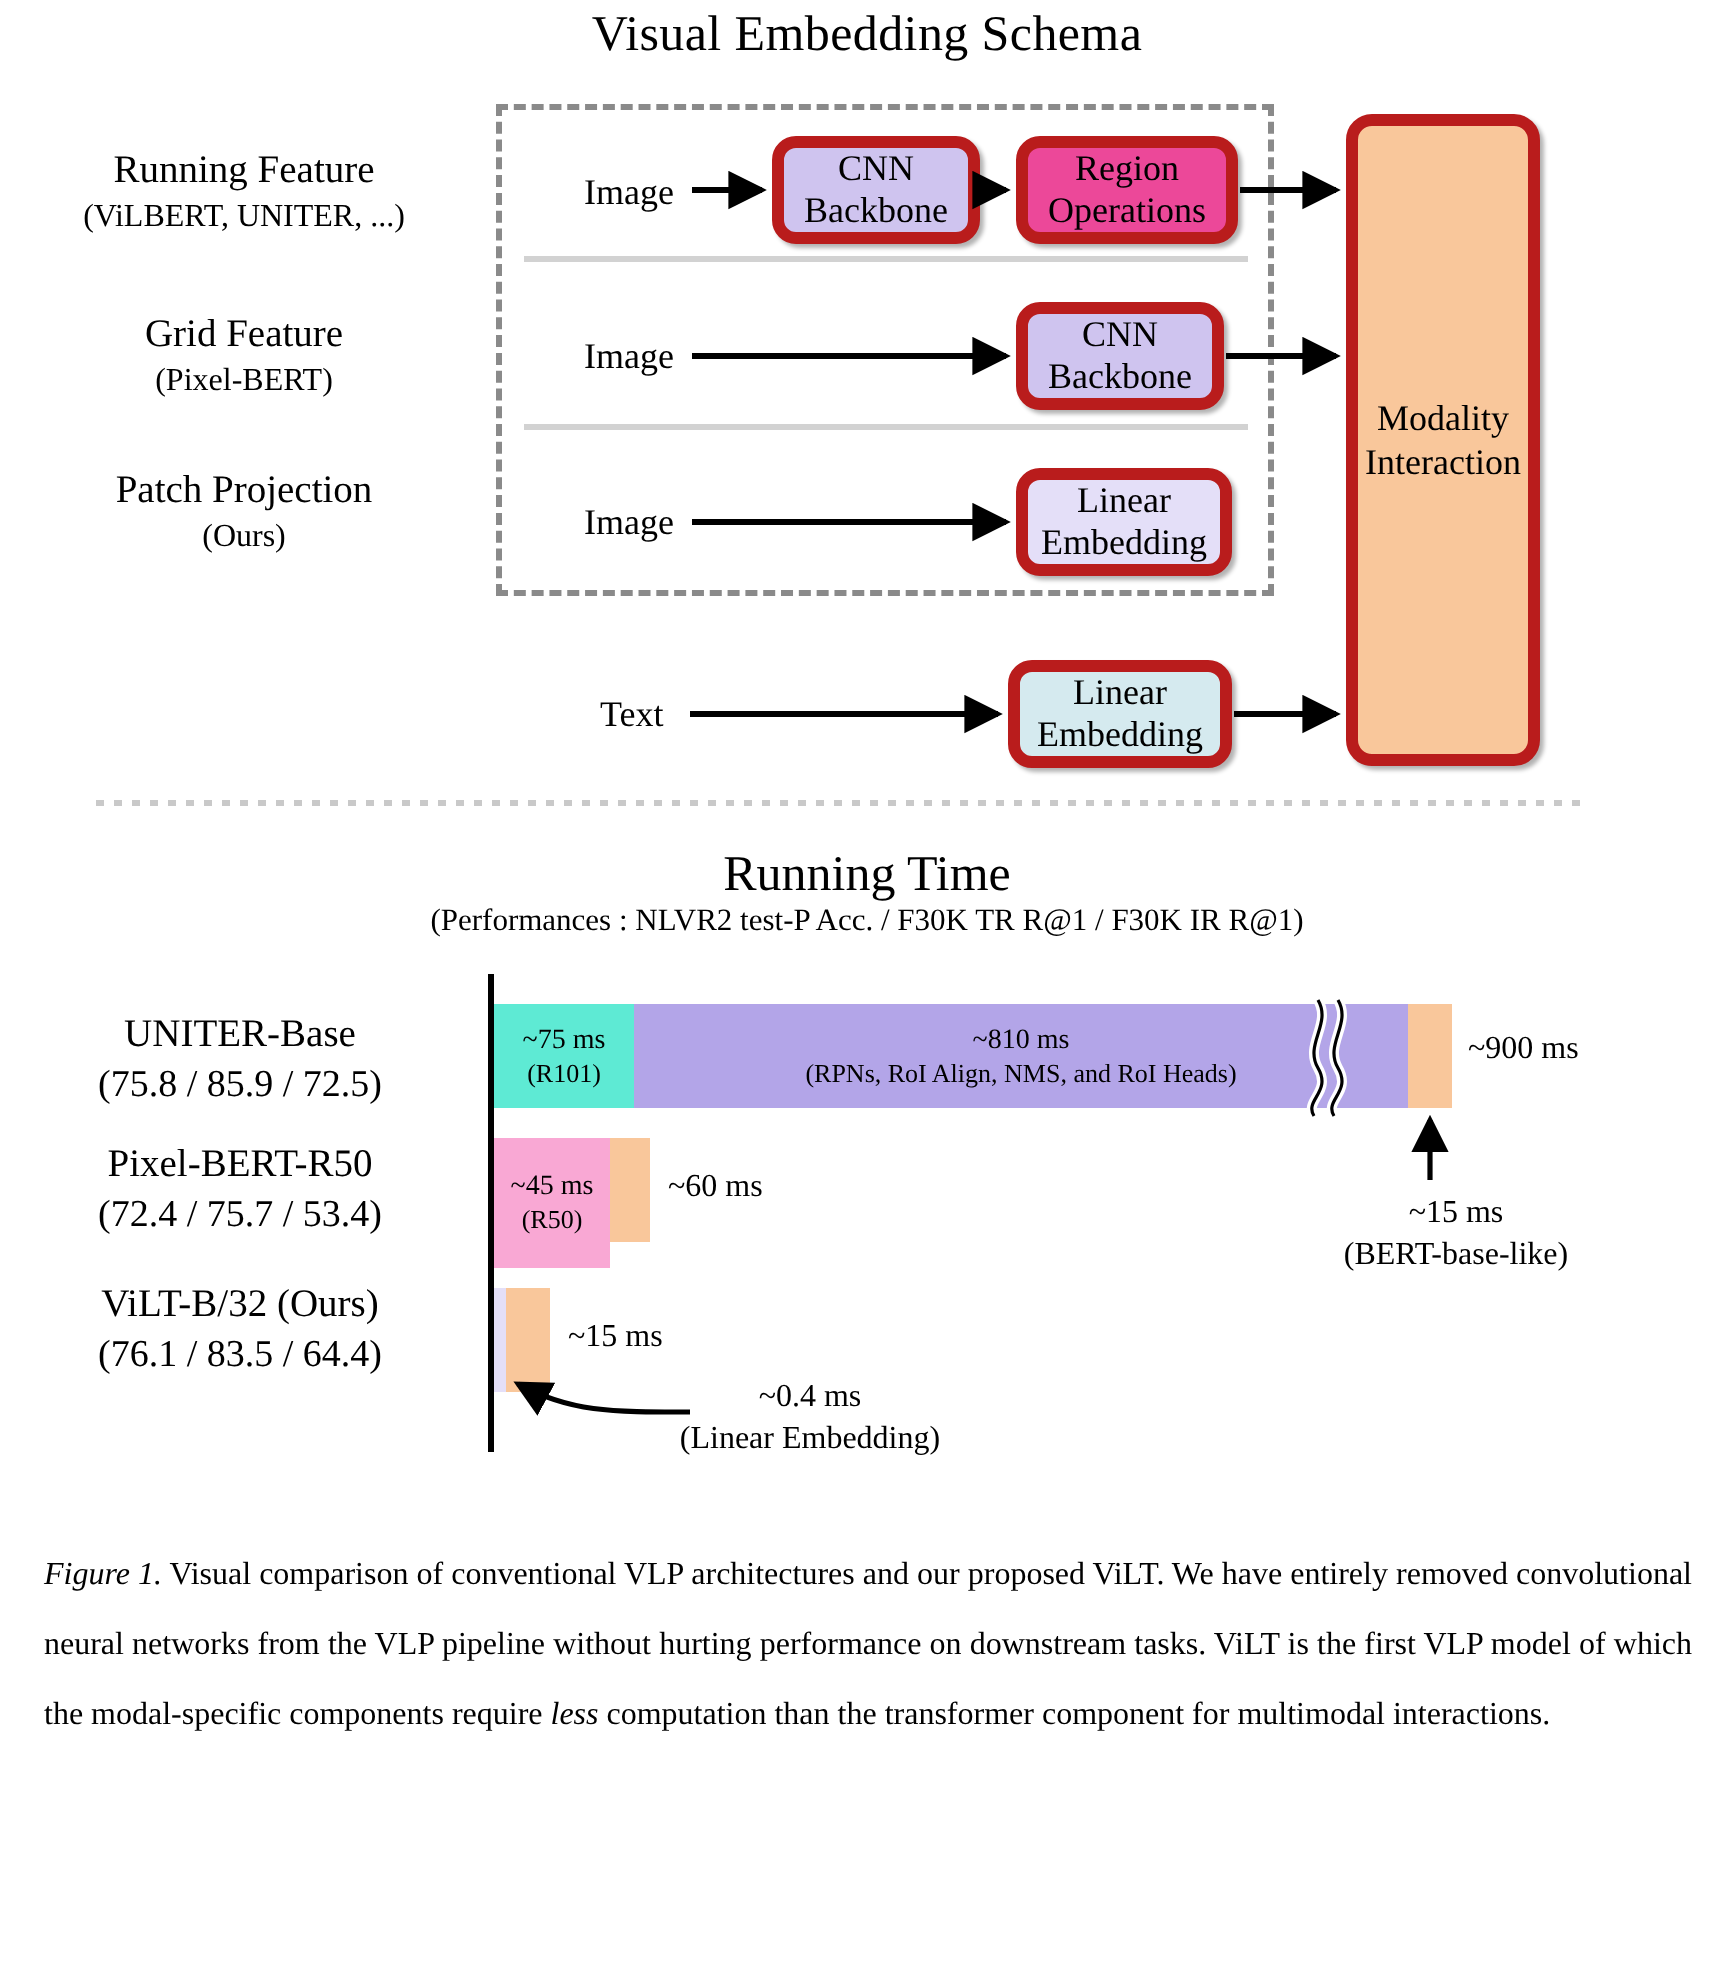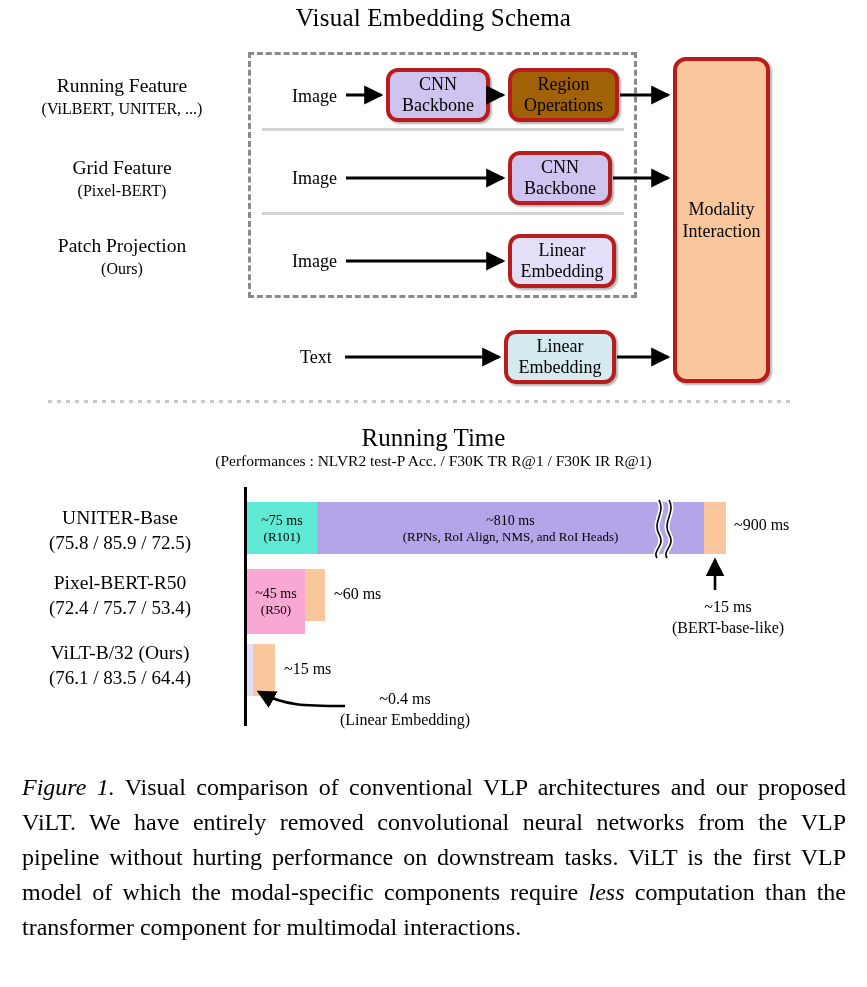--- a/index.html
+++ b/index.html
@@ -58,38 +58,38 @@
   }
   .sec-label .main { font-size: 19.5px; line-height: 24px; }
   .sec-label .sub  { font-size: 16px;  line-height: 21px; }
 
   #label-region { top: 74px; }
   #label-grid   { top: 156px; }
   #label-patch  { top: 234px; }
 
   
   .pbox {
-    border: 4px solid #b91c1c;
+    border: 6px solid #b91c1c;
     border-radius: 12px;
     box-sizing: border-box;
     display: flex;
     align-items: center;
     justify-content: center;
     text-align: center;
     font-size: 18px;
     line-height: 21px;
     box-shadow: 2px 2px 2px rgba(0,0,0,0.30);
   }
   #box-cnn-backbone-region {
     left: 386px; top: 68px; width: 104px; height: 54px;
     background: #cfc4ef;
   }
   #box-region-operations {
     left: 508px; top: 68px; width: 111px; height: 54px;
-    background: #a16207;
+    background: #ec4899;
   }
   #box-cnn-backbone-grid {
     left: 508px; top: 151px; width: 104px; height: 54px;
     background: #cfc4ef;
   }
   #box-linear-embedding-image {
     left: 508px; top: 234px; width: 108px; height: 54px;
     background: #e4dff8;
   }
   #box-linear-embedding-text {
@@ -199,21 +199,21 @@
     left: 284px; top: 660px; font-size: 16px;
   }
   #annot-vilt-embedding {
     left: 300px; top: 688px; width: 210px;
     text-align: center; font-size: 16px; line-height: 21px;
   }
 
   
   #caption {
     left: 22px; top: 770px; width: 824px;
-    font-size: 24px;
+    font-size: 16px;
     line-height: 35px;
     text-align: justify;
     text-align-last: left;
   }
   #caption .figlabel { font-style: italic; }
   #caption em { font-style: italic; }
 </style>
 </head>
 <body>
 

